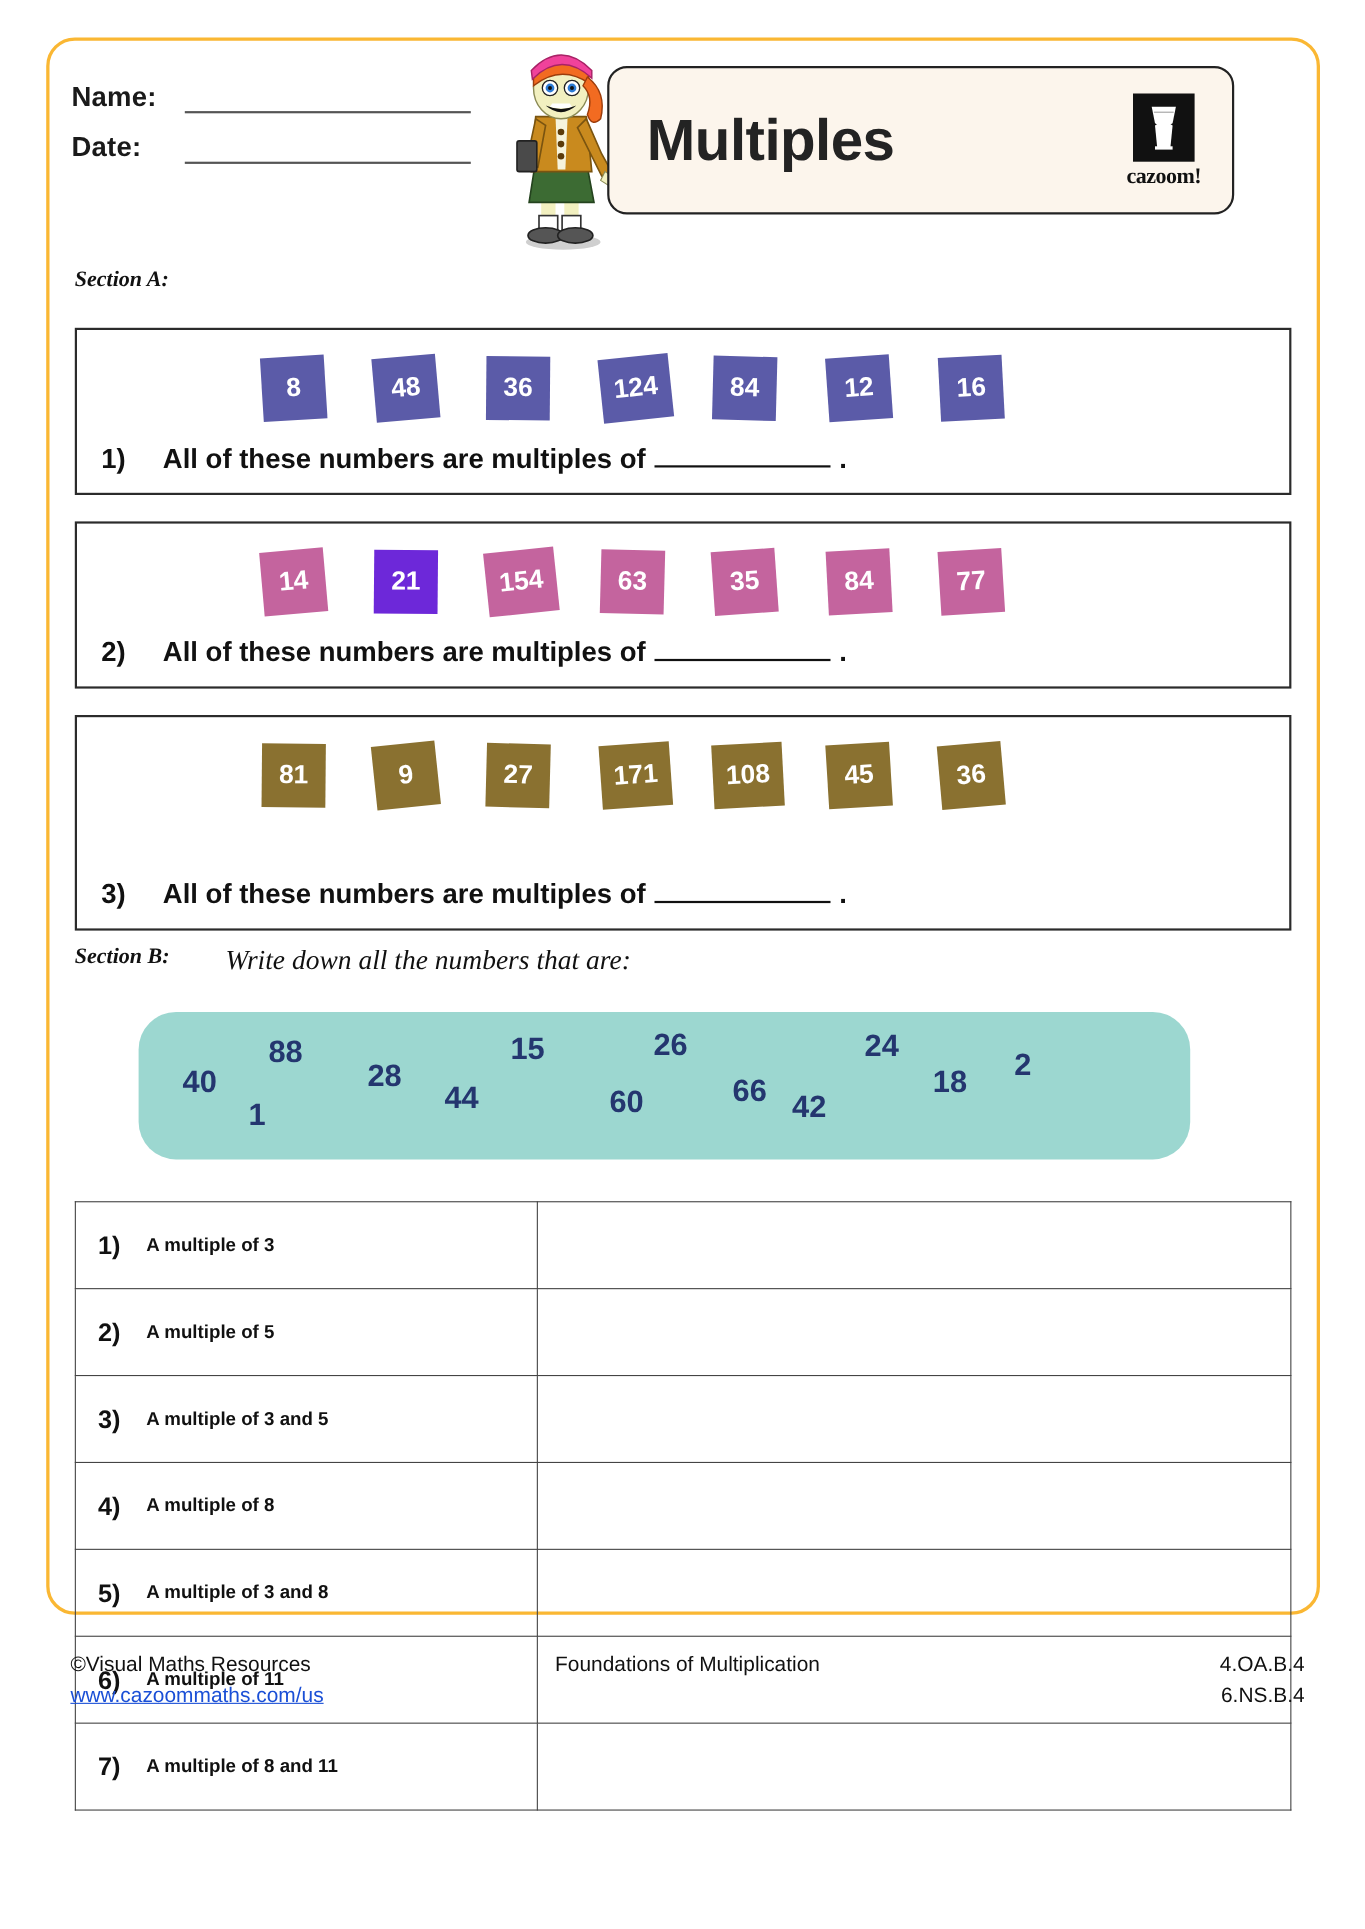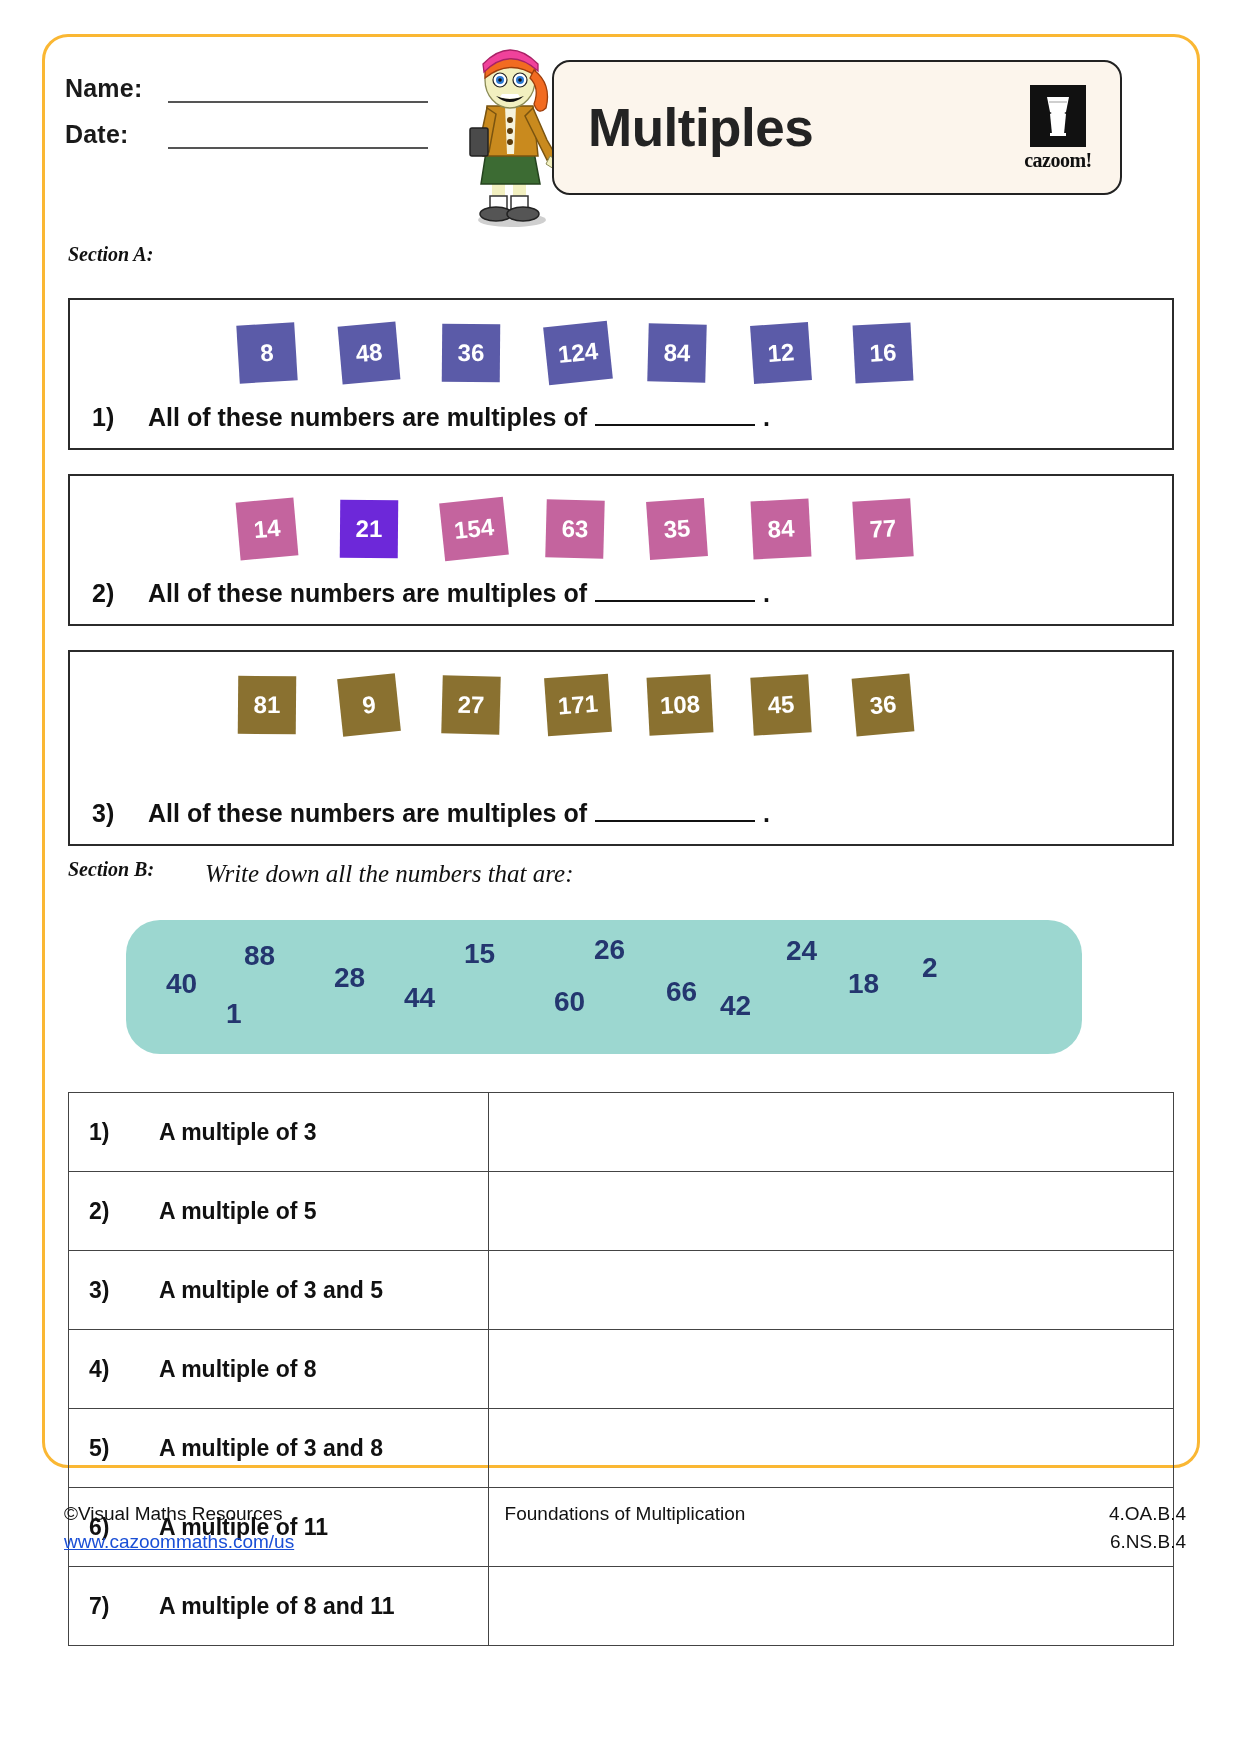--- a/index.html
+++ b/index.html
@@ -130,21 +130,21 @@
   }
   .ans-table td{
     border:1.6px solid #444;height:76px;vertical-align:middle;
   }
   .ans-table td.q{width:418px;padding-left:0;}
   .cellrow{display:flex;align-items:center;}
   .cellnum{
     width:64px;padding-left:20px;font-size:23px;font-weight:bold;color:#111;
     box-sizing:border-box;
   }
-  .celltxt{font-size:23px;font-weight:bold;color:#111;margin-left:26px;}
+  .celltxt{font-size:17px;font-weight:bold;color:#111;}
 
   
   .footer{
     position:absolute;left:60px;top:1500px;width:1130px;
     font-size:19px;color:#111;
   }
   .f-left{position:absolute;left:4px;top:0;line-height:1.45;}
   .f-left a{color:#1a4fd6;text-decoration:underline;}
   .f-mid{
     position:absolute;left:0;top:0;width:1130px;text-align:center;

